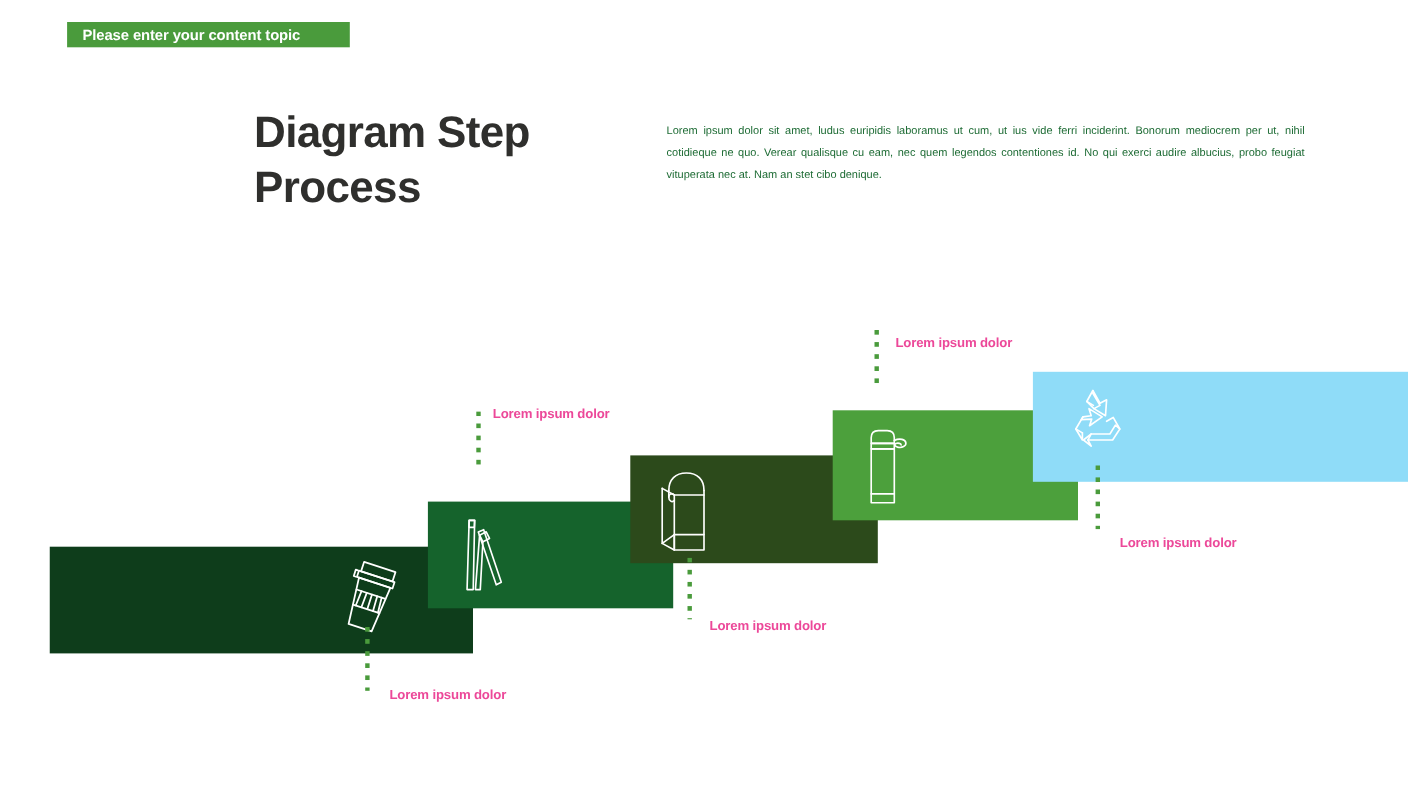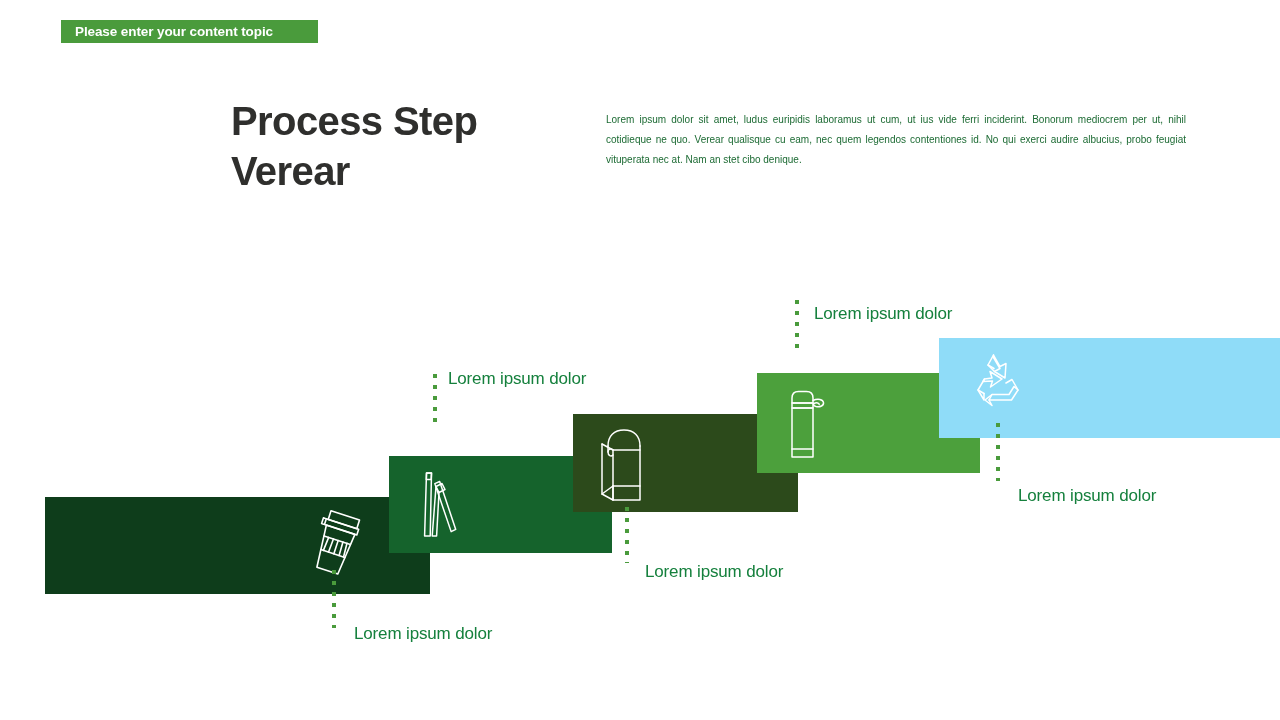--- a/index.html
+++ b/index.html
@@ -89,37 +89,37 @@
       #4a9b3c 0px, #4a9b3c 4px,
       rgba(255,255,255,0) 4px, rgba(255,255,255,0) 11px
     );
     background-size: 4px 11px;
     background-repeat: repeat-y;
   }
 
   
   .step-label {
     position: absolute;
-    font-size: 17px;
-    font-weight: normal;
-    color: #15803d;
+    font-size: 12px;
+    font-weight: bold;
+    color: #ec4899;
     white-space: nowrap;
     letter-spacing: -0.15px;
   }
 </style>
 </head>
 <body>
 
 <div id="slide">
 
   <div class="topic-tag">Please enter your content topic</div>
 
   <div class="headline">
-    <div>Process Step</div>
-    <div>Verear</div>
+    <div>Diagram Step</div>
+    <div>Process</div>
   </div>
 
   <div class="intro-paragraph">Lorem ipsum dolor sit amet, ludus euripidis laboramus ut cum, ut ius vide ferri inciderint. Bonorum mediocrem per ut, nihil cotidieque ne quo. Verear qualisque cu eam, nec quem legendos contentiones id. No qui exerci audire albucius, probo feugiat vituperata nec at. Nam an stet cibo denique.</div>
 
   <div class="step-bar" style="left:0px; top:497px; width:385px; height:97px; background:#0e3d1b;"></div>
   <div class="step-icon" style="left:262px; top:508px;">
     <svg width="58" height="72" viewBox="0 0 58 72" fill="none" stroke="#ffffff" stroke-width="1.6" stroke-linejoin="round" stroke-linecap="round">
       <g transform="rotate(18 29 36)">
         <path d="M14 6 L44 6 L44 15 L14 15 Z"></path>
         <path d="M12 15 L46 15 L46 21 L12 21 Z"></path>

